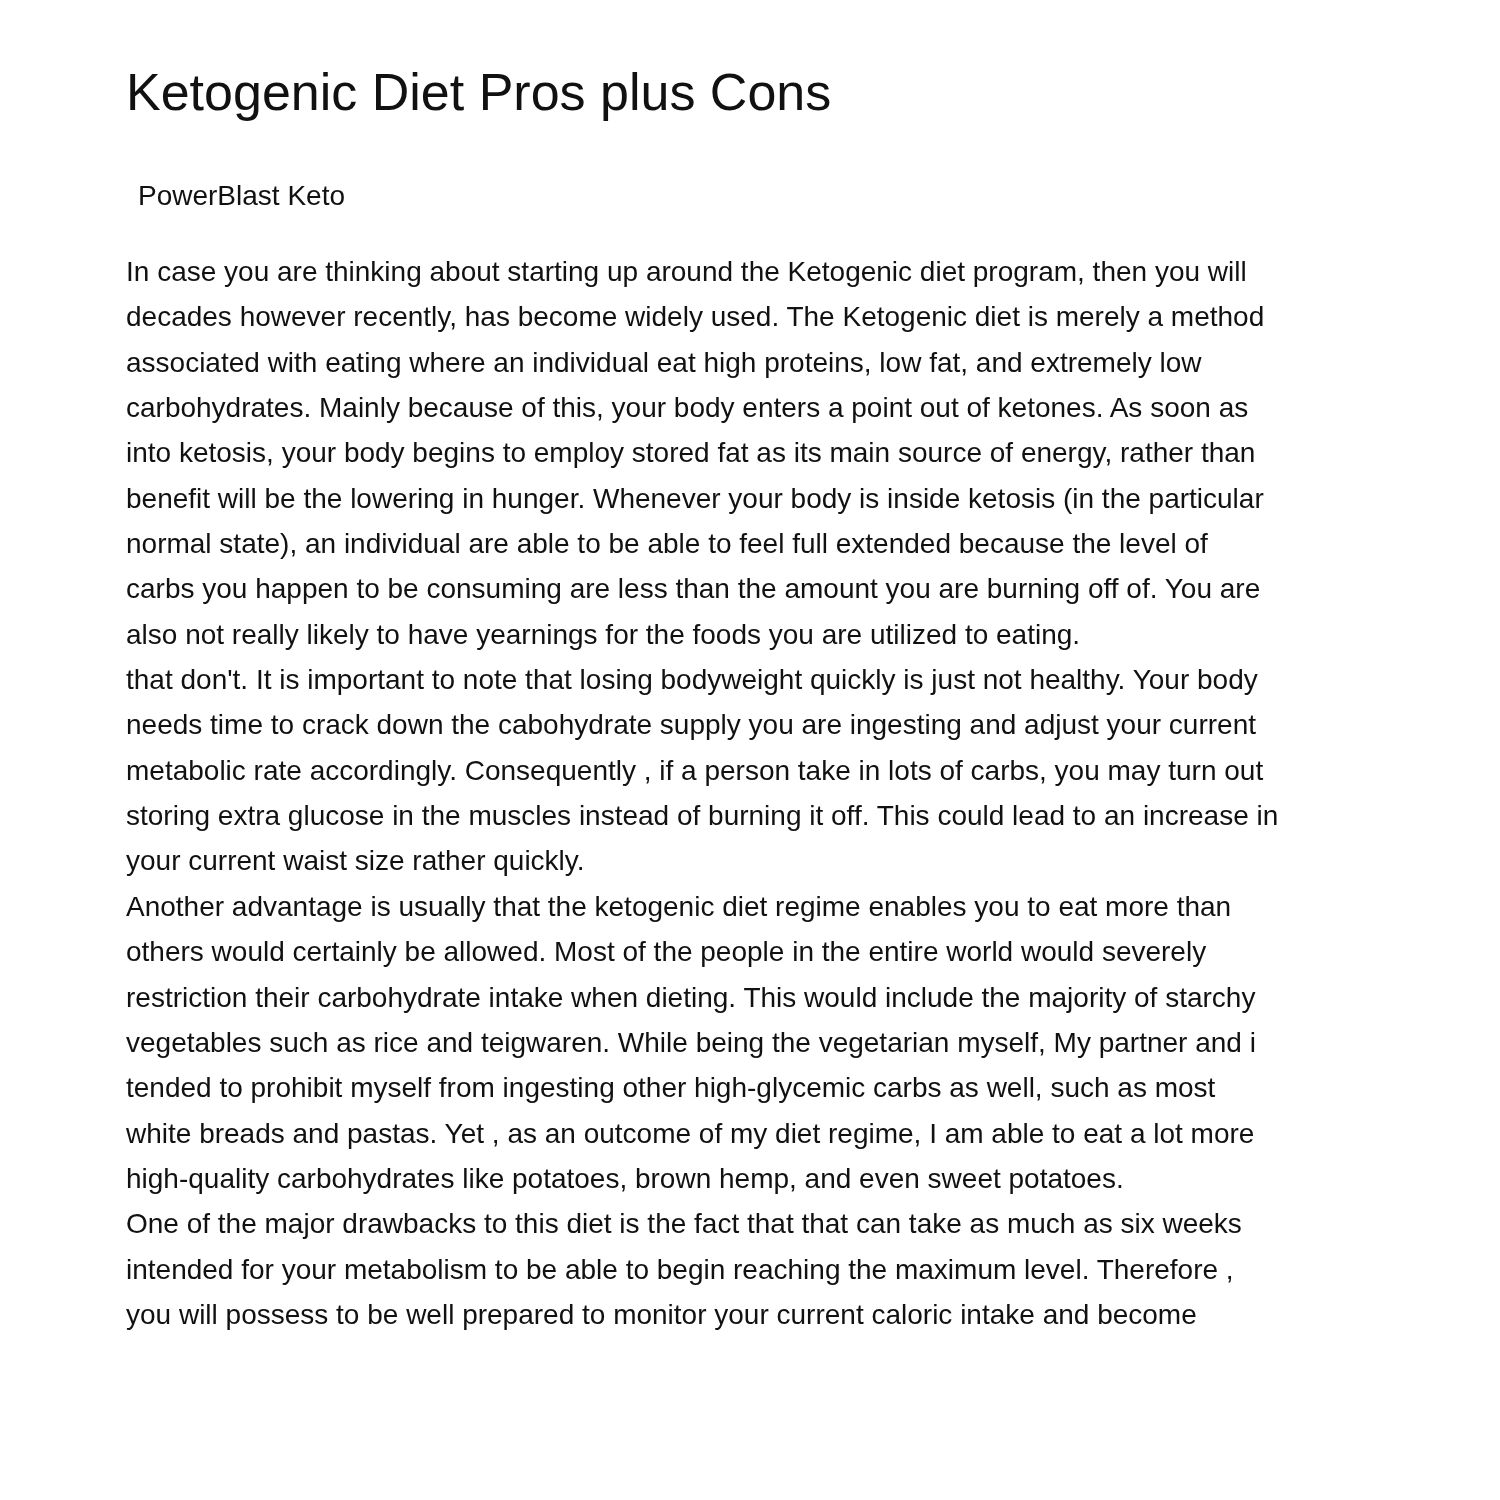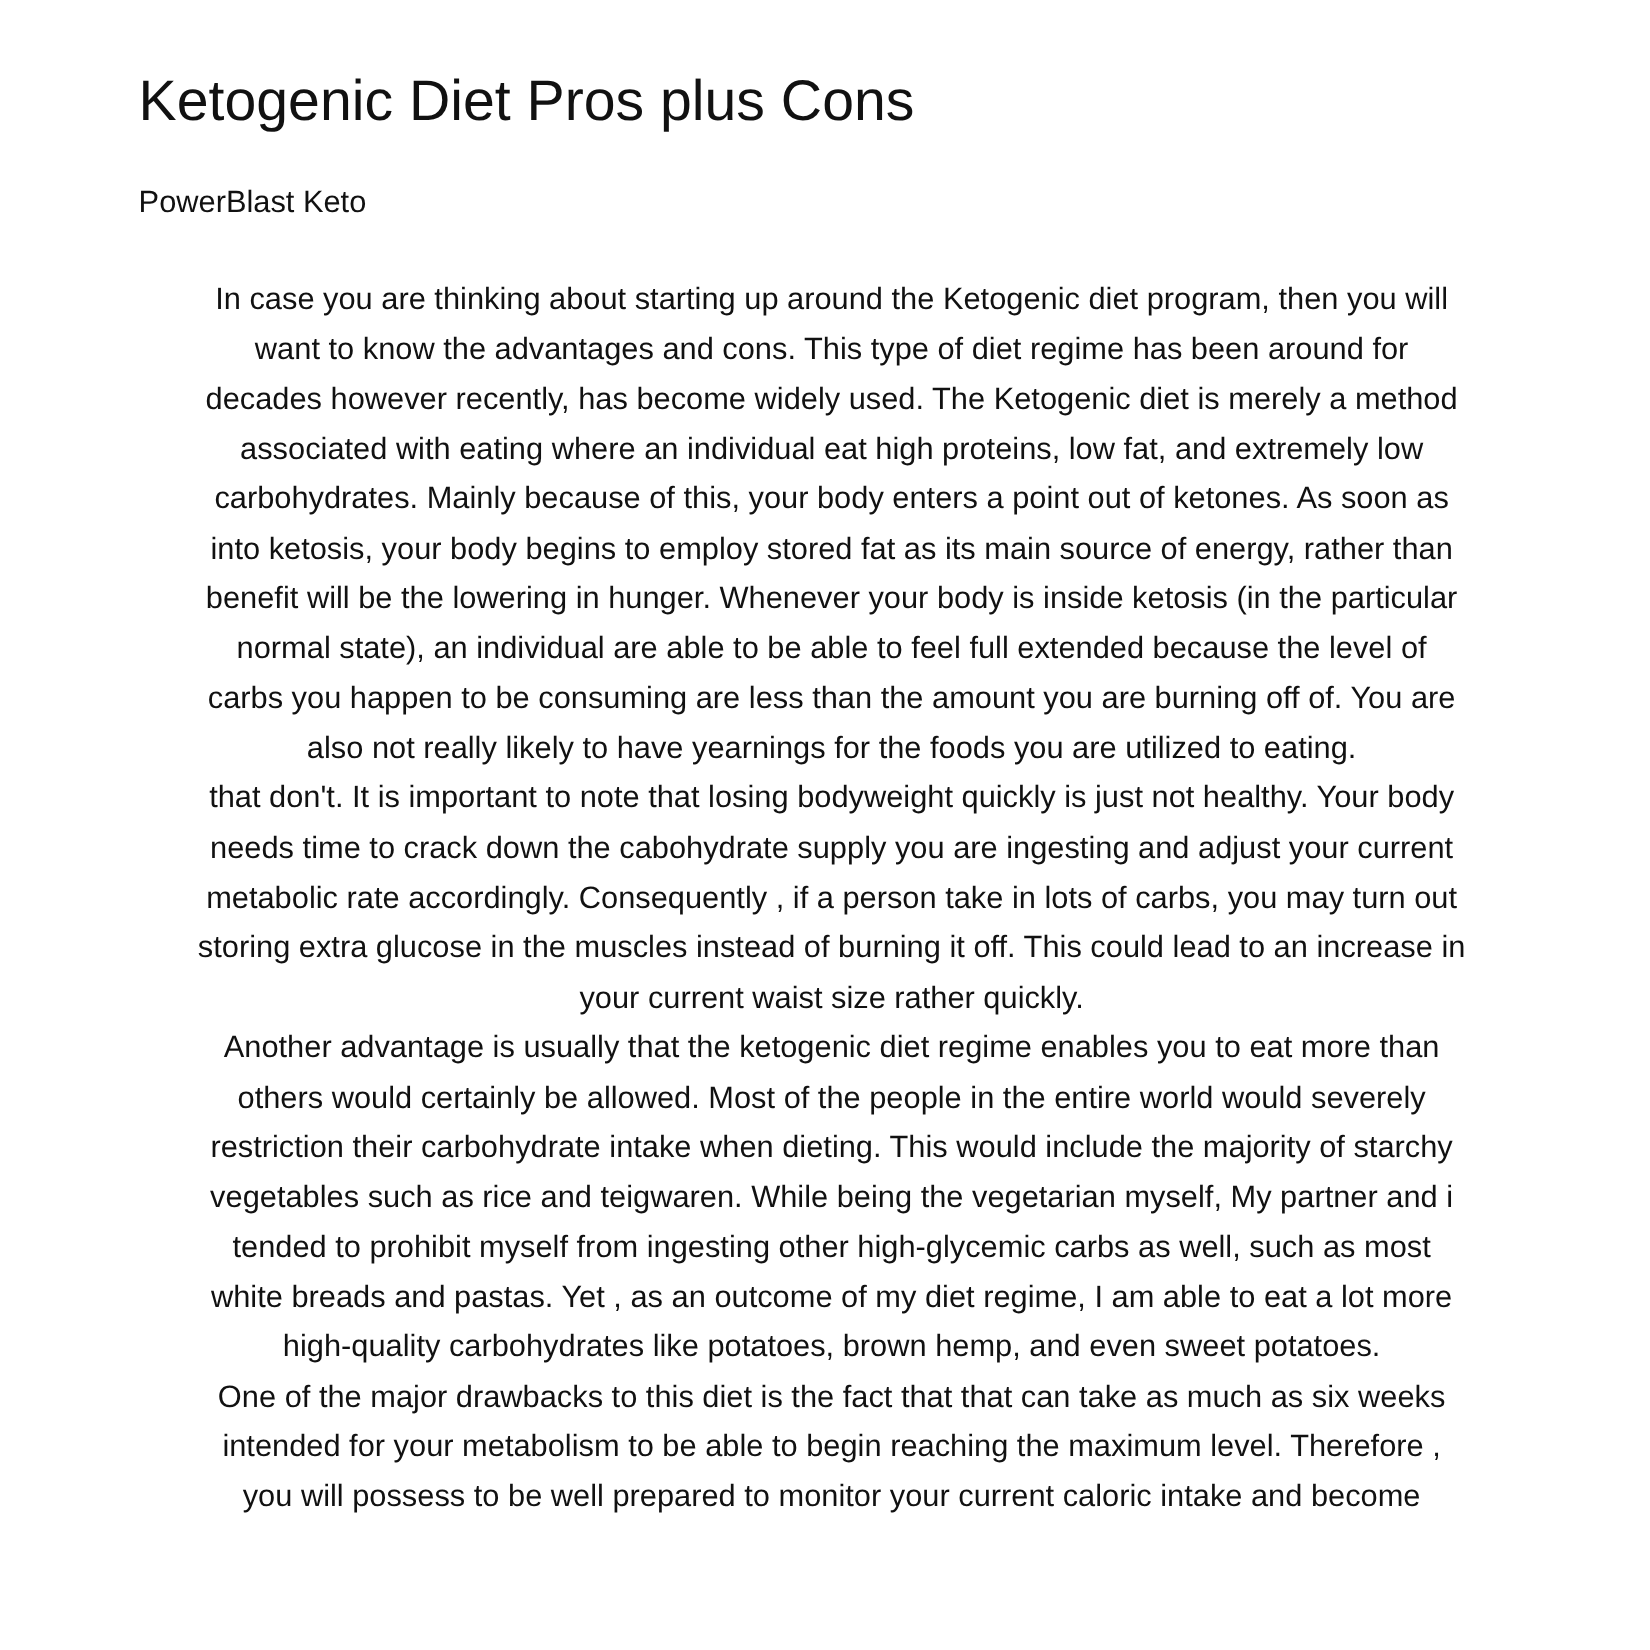--- a/index.html
+++ b/index.html
@@ -31,52 +31,50 @@
       font-size: 52px;
       font-weight: normal;
       line-height: 52px;
       white-space: nowrap;
       color: #111111;
     }
     .subtitle {
       position: absolute;
       left: 126px;
       top: 166px;
-      margin: 0;
+      margin: 12px;
       font-size: 28px;
       line-height: 36px;
       white-space: nowrap;
       color: #111111;
     }
     .body-text {
       position: absolute;
       left: 126px;
       top: 249px;
       margin: 0;
       width: 1260px;
     }
     .line {
       display: block;
       font-size: 28px;
       line-height: 45.35px;
       height: 45.35px;
       white-space: nowrap;
       color: #111111;
-      text-align: center;
     }
   </style>
 </head>
 <body>
 
 <div class="page">
   <h1 class="title">Ketogenic Diet Pros plus Cons</h1>
   <p class="subtitle">PowerBlast Keto</p>
   <div class="body-text">
     <span class="line">In case you are thinking about starting up around the Ketogenic diet program, then you will</span>
-    <span class="line">want to know the advantages and cons. This type of diet regime has been around for</span>
     <span class="line">decades however recently, has become widely used. The Ketogenic diet is merely a method</span>
     <span class="line">associated with eating where an individual eat high proteins, low fat, and extremely low</span>
     <span class="line">carbohydrates. Mainly because of this, your body enters a point out of ketones. As soon as</span>
     <span class="line">into ketosis, your body begins to employ stored fat as its main source of energy, rather than</span>
     <span class="line">benefit will be the lowering in hunger. Whenever your body is inside ketosis (in the particular</span>
     <span class="line">normal state), an individual are able to be able to feel full extended because the level of</span>
     <span class="line">carbs you happen to be consuming are less than the amount you are burning off of. You are</span>
     <span class="line">also not really likely to have yearnings for the foods you are utilized to eating.</span>
     <span class="line">that don't. It is important to note that losing bodyweight quickly is just not healthy. Your body</span>
     <span class="line">needs time to crack down the cabohydrate supply you are ingesting and adjust your current</span>

